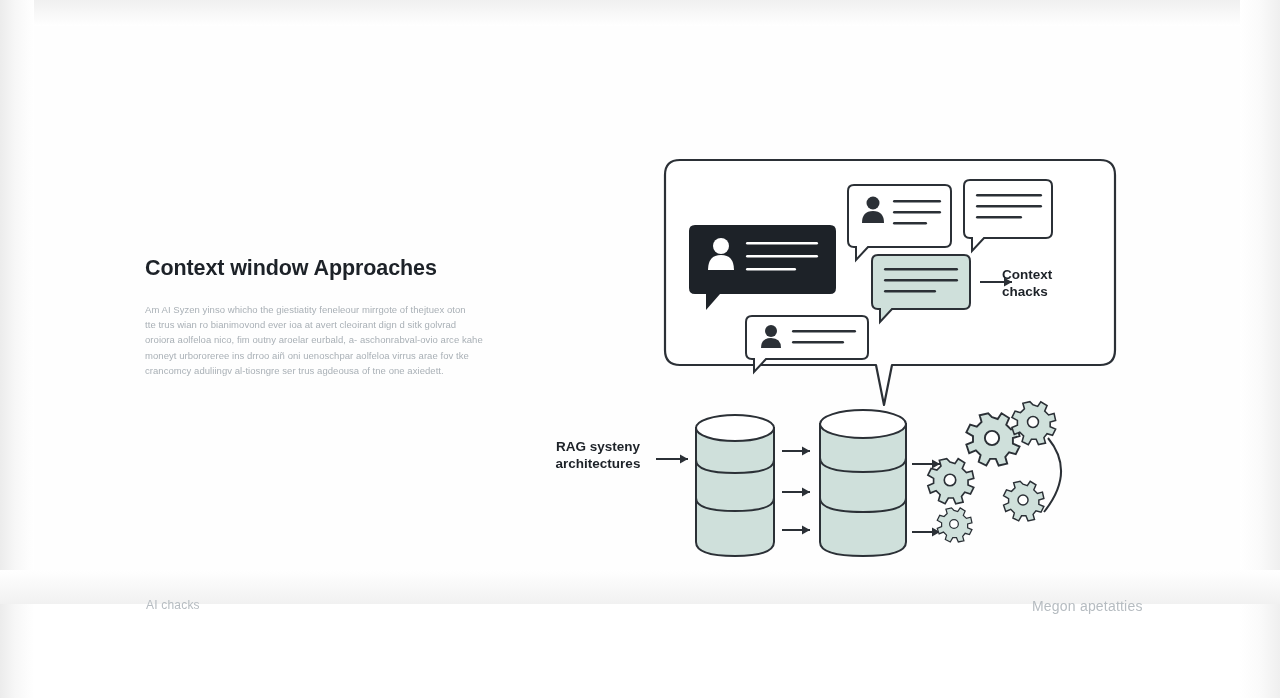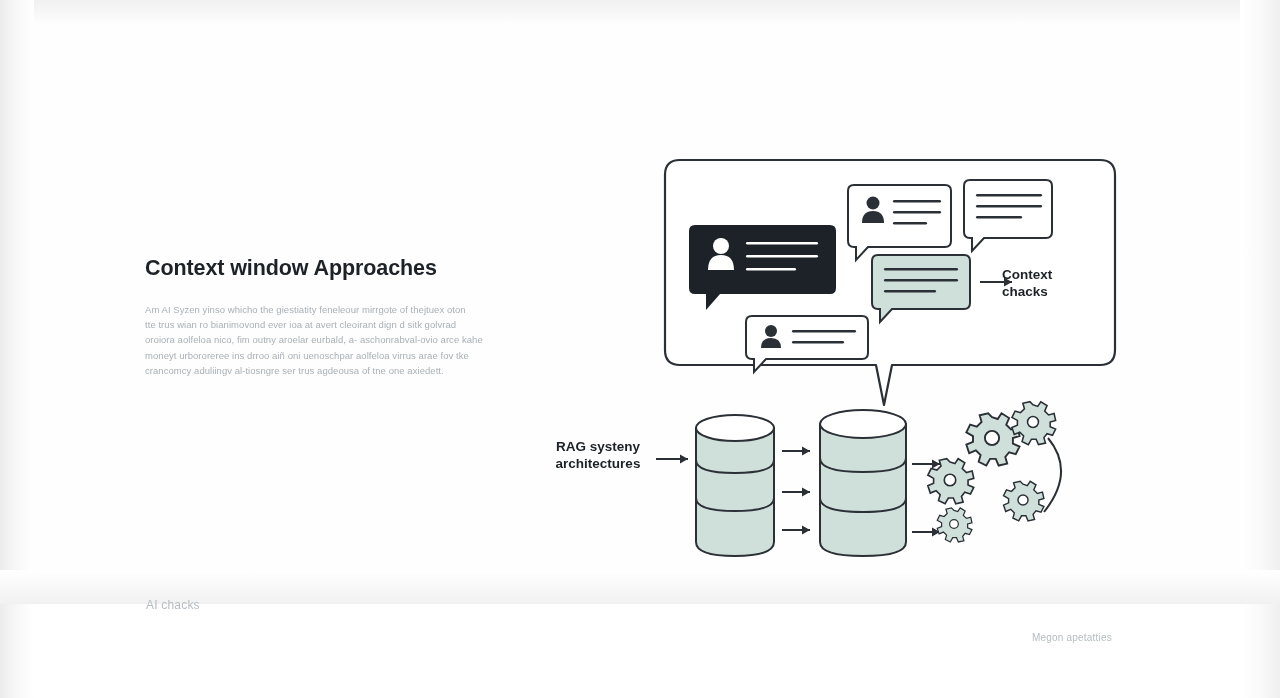--- a/index.html
+++ b/index.html
@@ -83,22 +83,22 @@
     position: absolute;
     left: 146px;
     top: 598px;
     font-size: 12px;
     color: #b6bcc1;
     letter-spacing: 0.2px;
   }
   .footer-right {
     position: absolute;
     left: 1032px;
-    top: 632px;
-    font-size: 10px;
+    top: 598px;
+    font-size: 14px;
     color: #b6bcc1;
     letter-spacing: 0.2px;
     text-align: right;
   }
 
   
   .diagram {
     position: absolute;
     left: 640px;
     top: 120px;

